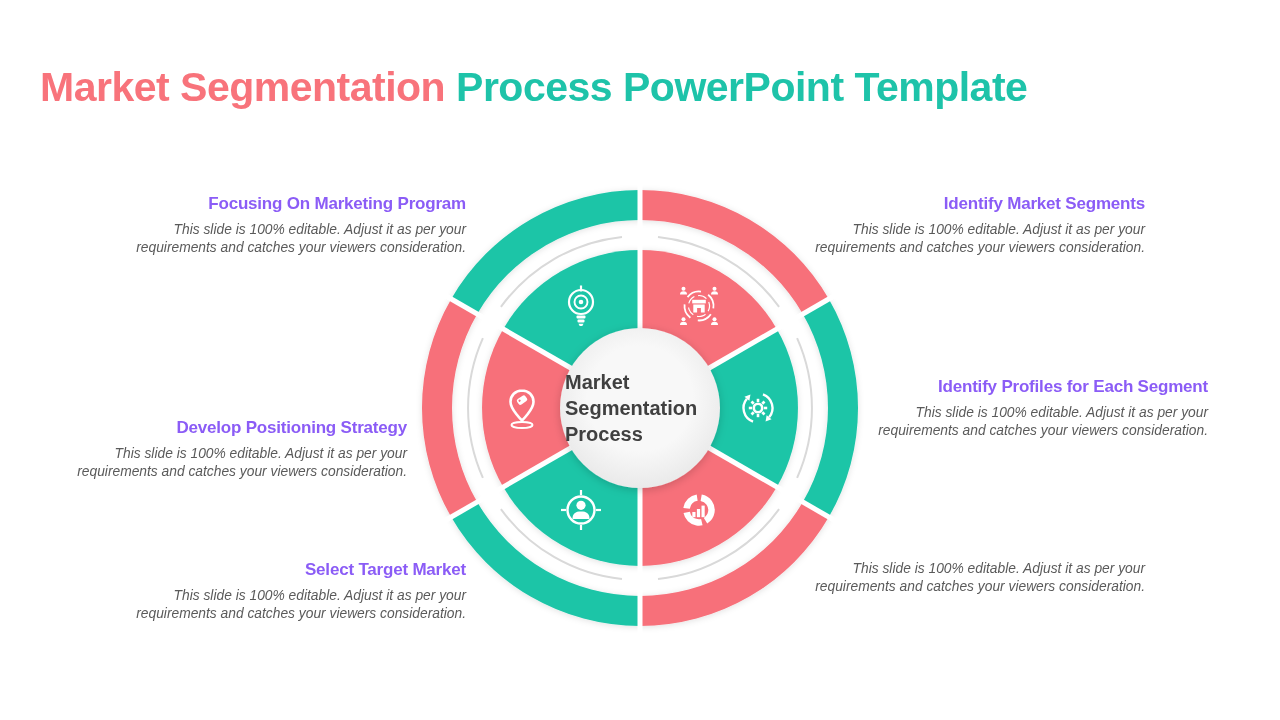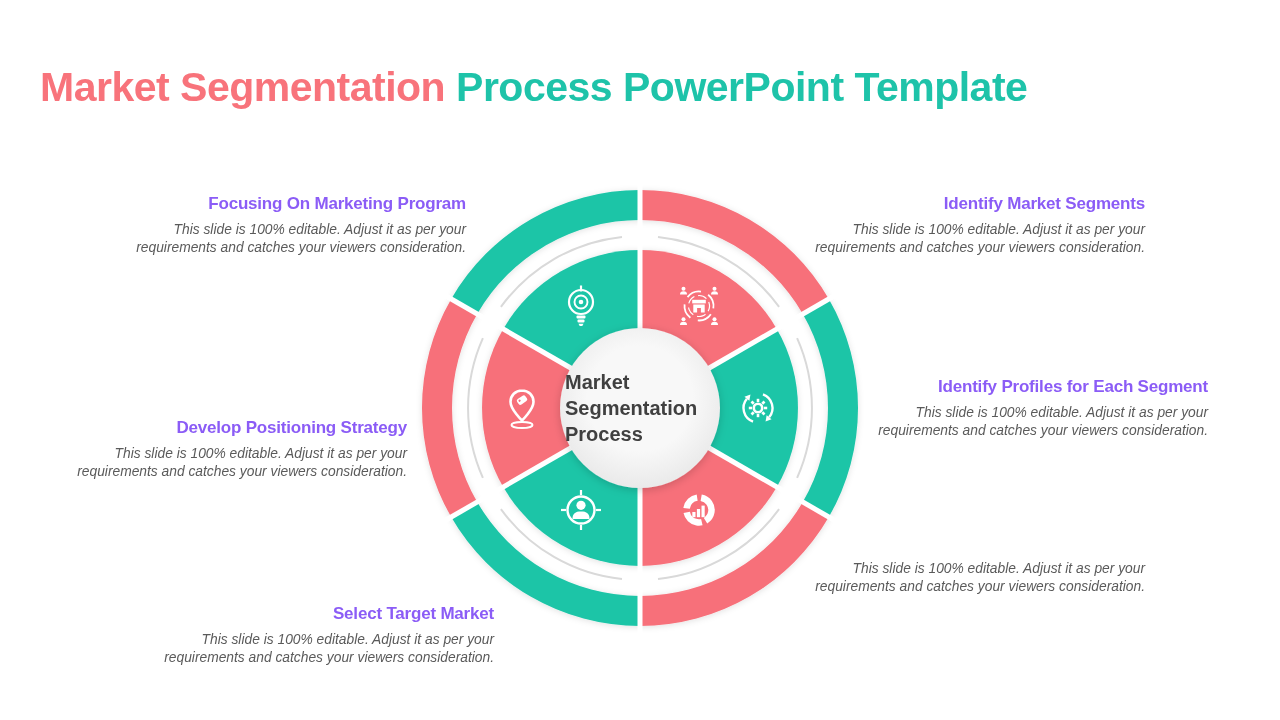--- a/index.html
+++ b/index.html
@@ -27,21 +27,21 @@
 
   .tblock{position:absolute;width:330px;}
   .tblock .h{font-size:17px;font-weight:bold;color:#8b5cf6;margin:0 0 7px 0;letter-spacing:-0.2px;}
   .tblock .d{font-size:13.8px;font-style:italic;color:#5A5A5A;line-height:1.28;margin:0;}
   .align-r{text-align:right;}
   .align-l{text-align:right;}
   .b1{right:814px;top:194px;}
   .b2{left:815px;top:194px;}
   .b3{right:873px;top:377px;margin-top:41px;}
   .b4{left:878px;top:377px;}
-  .b5{right:786px;top:560px;margin-top:44px;}
+  .b5{right:814px;top:560px;}
   .b6{left:815px;top:560px;}
 </style>
 </head>
 <body>
 
 <div class="slide">
 
   <div class="title">
     <span class="t1">Market Segmentation</span>
     <span class="t2">Process PowerPoint Template</span>

